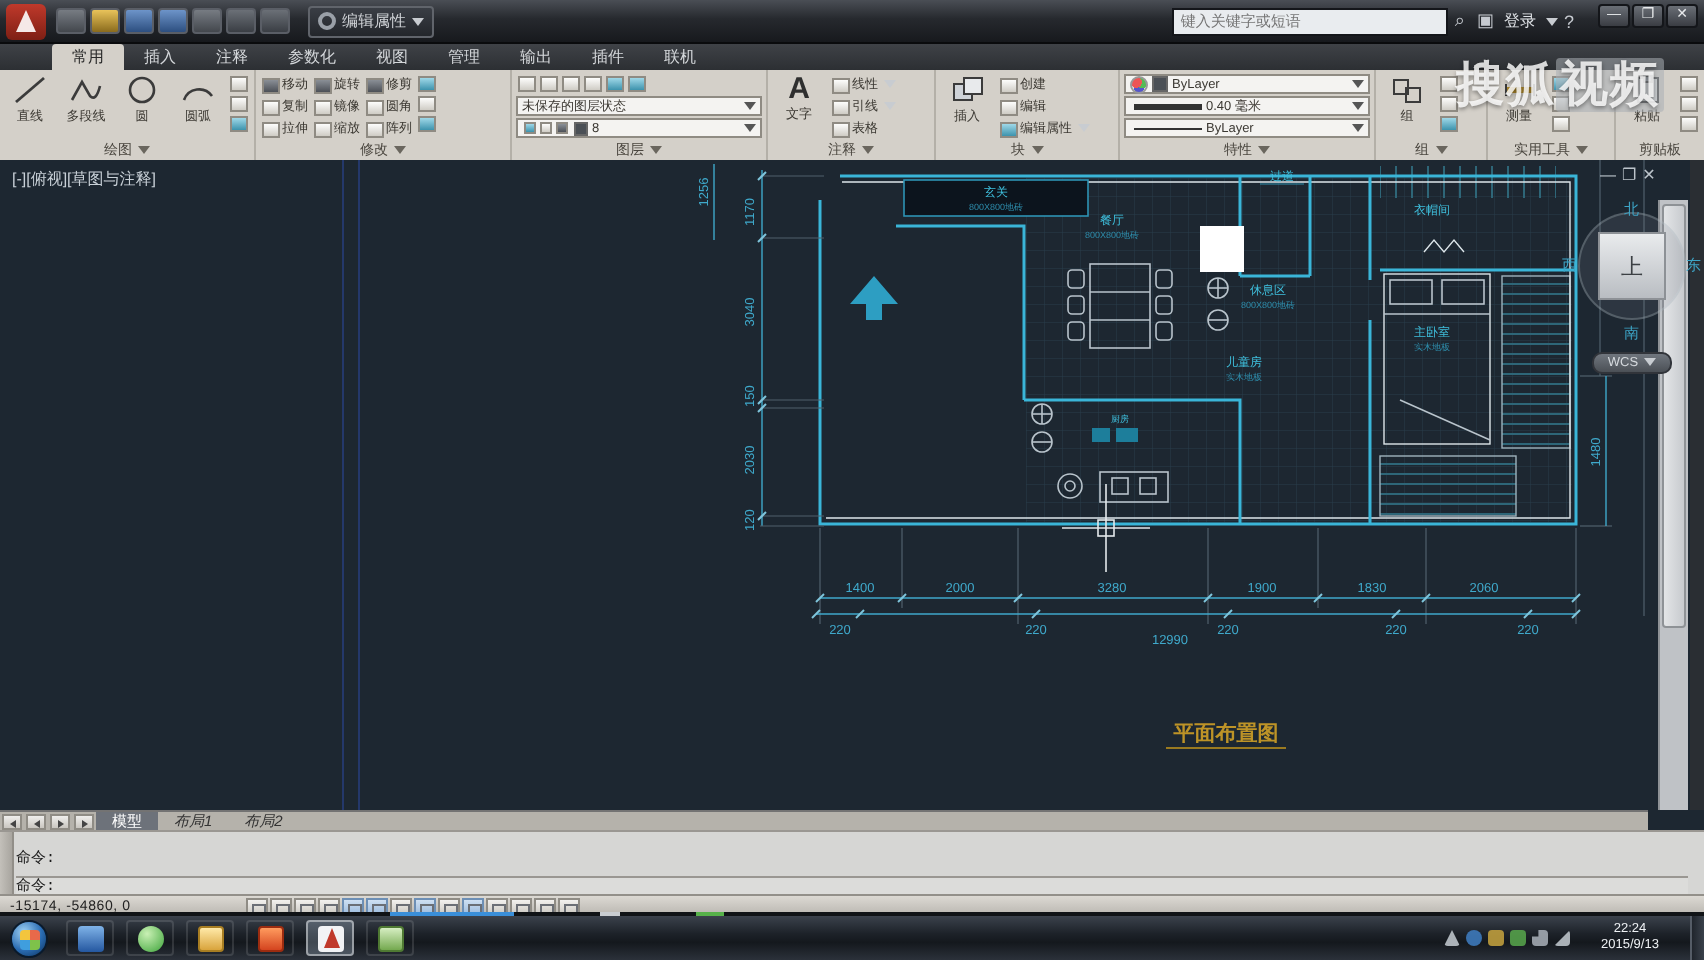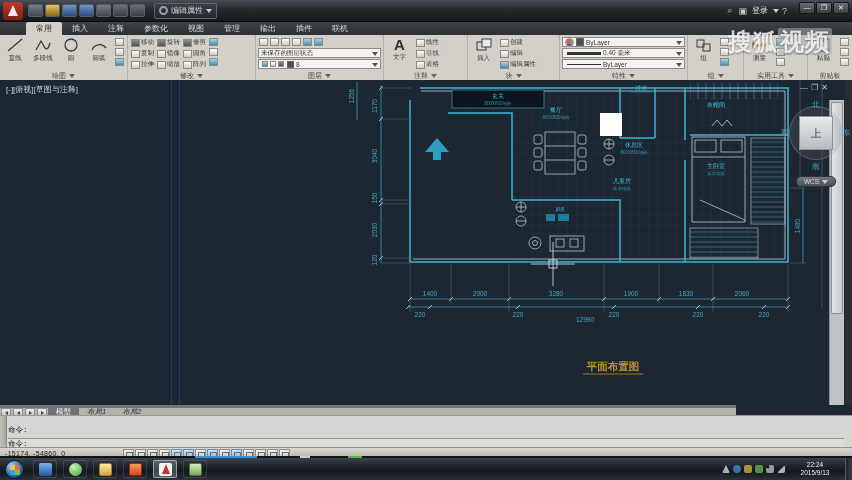--- a/index.html
+++ b/index.html
@@ -69,21 +69,21 @@
 #vc-cube{position:absolute;left:13px;top:14px;width:34px;height:34px;background:linear-gradient(#e9ebed,#b9bdc2);border:1px solid #8d9196;color:#3c4characters;color:#3c4044;font-size:11px;display:flex;align-items:center;justify-content:center}
 .vc-dir{position:absolute;font-size:7.5px;color:#3da4c6}
 #vc-n{left:26px;top:-2px}#vc-s{left:26px;top:60px}#vc-w{left:-5px;top:26px}#vc-e{left:57px;top:26px}
 #vc-wcs{position:absolute;left:10px;top:74px;width:40px;height:11px;background:linear-gradient(#70767e,#4b5056);border:1px solid #31343a;border-radius:5px;color:#d6dade;font-size:6.5px;display:flex;align-items:center;justify-content:center}
 #scrollbar{position:absolute;left:829px;top:20px;width:15px;height:305px;background:#bfc2c6;border-left:1px solid #8e9296}
 #scroll-thumb{position:absolute;left:1px;top:2px;width:12px;height:212px;background:linear-gradient(90deg,#e3e5e7,#c7cace);border:1px solid #8e9296;border-radius:2px}
 #edge-right{position:absolute;left:845px;top:0;width:7px;height:325px;background:#2a2e33}
 .framev{position:absolute;top:0;width:1px;height:325px;background:#24386b}
 
 
-#layoutbar{position:absolute;left:0;top:405px;width:736px;height:10px;background:#b5b2ab;border-top:3px solid #737373;display:flex;align-items:center;font-size:7.5px;color:#333}
+#layoutbar{position:absolute;left:0;top:405px;width:824px;height:10px;background:#b5b2ab;border-top:1px solid #737373;display:flex;align-items:center;font-size:7.5px;color:#333}
 .navbtn{width:10px;height:8px;margin:0 1px;background:linear-gradient(#efeeec,#c9c6c0);border:1px solid #8f8c85;position:relative}
 .navbtn:after{content:"";position:absolute;left:3px;top:2px;border-top:2px solid transparent;border-bottom:2px solid transparent;border-right:3px solid #444}
 .navbtn.fwd:after{border-right:none;border-left:3px solid #444}
 .ltab{padding:0 8px;height:10px;line-height:10px;font-style:italic}
 .ltab.active{background:#6d727a;color:#fff;font-style:normal}
 
 
 #cmd{position:absolute;left:0;top:415px;width:852px;height:32px;background:#d6d6d4;border-top:1px solid #9a9792;font-family:"Liberation Mono","DejaVu Sans Mono",monospace;color:#1b1b1b}
 #cmd-grip{position:absolute;left:0;top:0;width:7px;height:32px;background:linear-gradient(90deg,#c3c0ba,#a8a59f);border-right:1px solid #918e88}
 #cmd-hist{position:absolute;left:8px;top:1px;width:836px;height:19px;font-size:7.5px;line-height:9px;white-space:pre;overflow:hidden}
@@ -135,20 +135,21 @@
     <i class="qicon c-b"></i>
     <i class="qicon c-r"></i>
     <i class="qicon"></i>
     <i class="qicon"></i>
     <div id="workspace">
       <span class="gear"></span>
       <span>编辑属性</span>
       <span class="caret"></span>
     </div>
     <div id="search-box">
+      <input id="search-input" placeholder="键入关键字或短语" style="">
       <span class="tb-ico">⌕</span>
       <span class="tb-ico">▣</span>
       <span id="signin">登录</span>
       <span class="caret"></span>
       <span class="tb-ico">?</span>
     </div>
     <div id="win-btns">
       <span>—</span>
       <span>❐</span>
       <span>✕</span>

